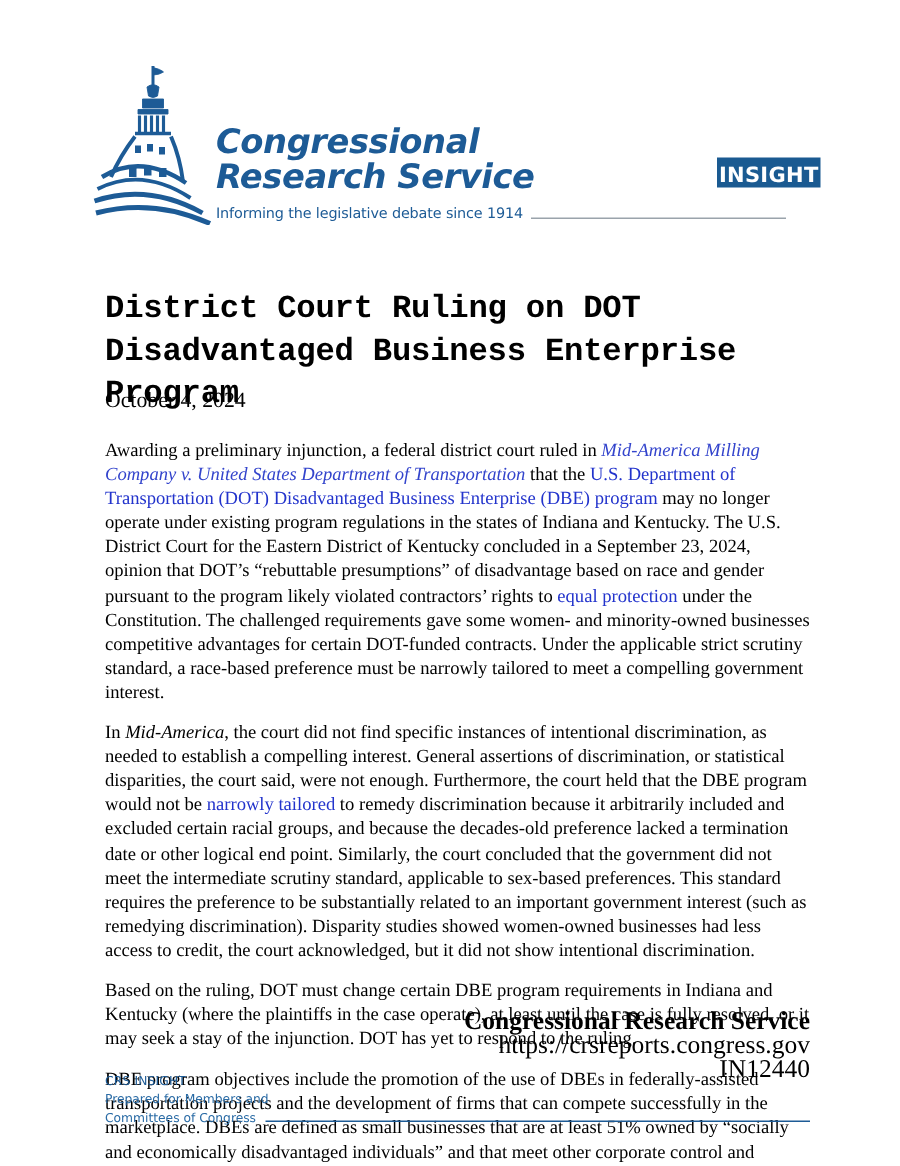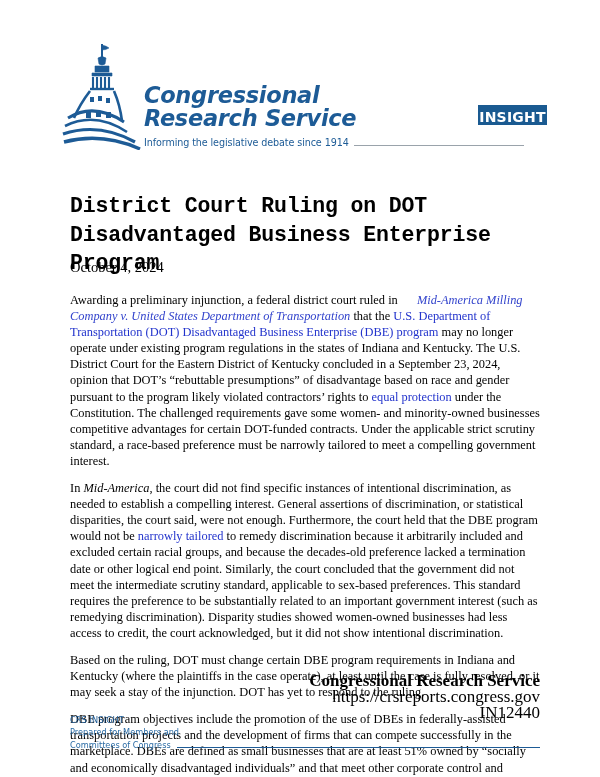--- a/index.html
+++ b/index.html
@@ -158,21 +158,20 @@
     text-decoration: none;
   }
 
   i, .case {
     font-style: italic;
   }
 
   a.xref.case {
     font-style: italic;
     color: #3344CC;
-    margin-left: 16px;
   }
 
   
   .colophon {
     position: absolute;
     left: 240px;
     top: 673px;
     width: 300px;
     text-align: right;
     font-size: 17px;

